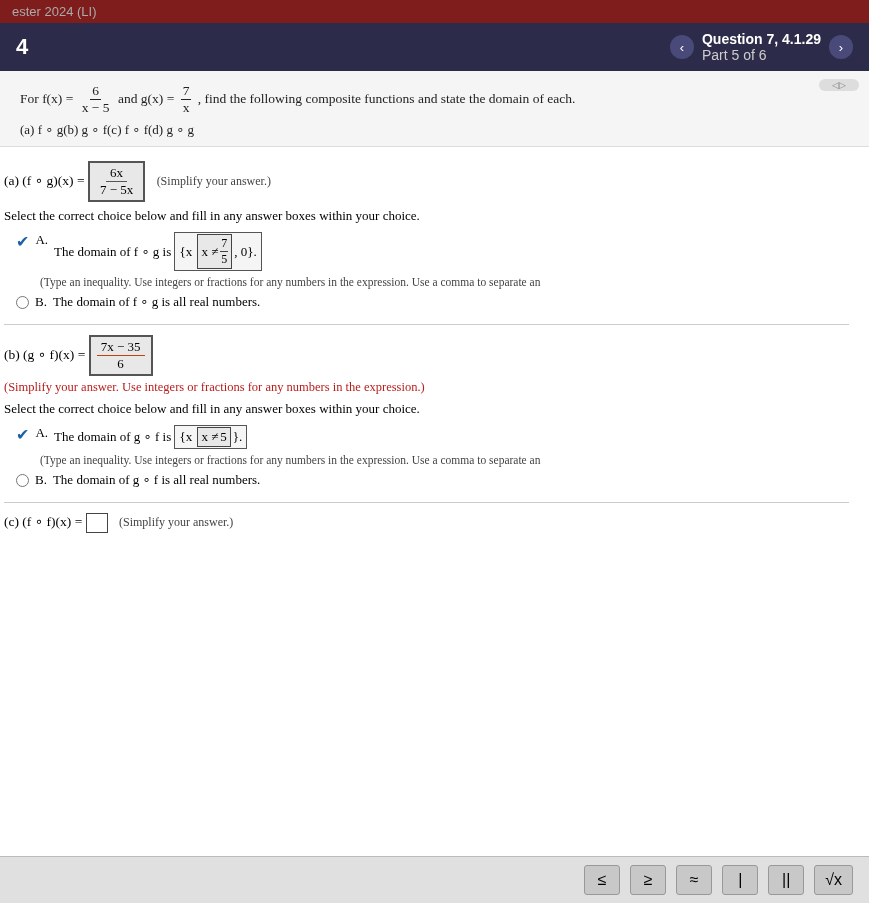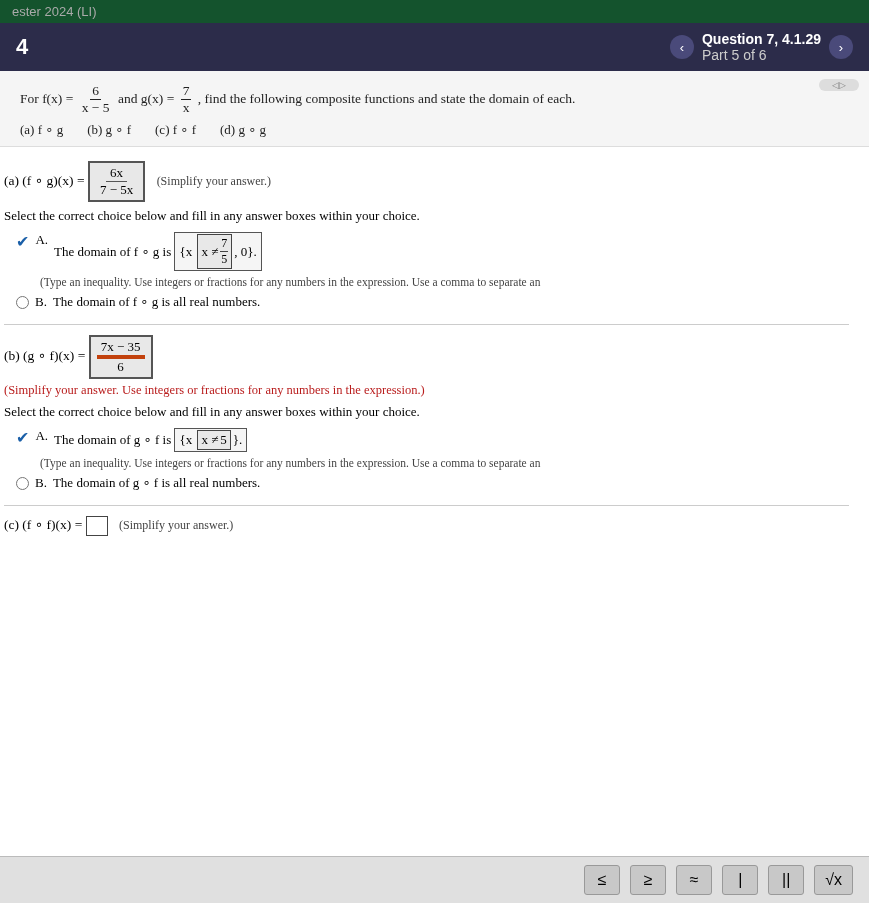--- a/index.html
+++ b/index.html
@@ -5,21 +5,21 @@
     * { box-sizing: border-box; margin: 0; padding: 0; }
     body {
       font-family: 'Times New Roman', Times, serif;
       background: #c8c8c8;
       width: 869px;
       min-height: 903px;
       display: flex;
       flex-direction: column;
     }
     .top-bar {
-      background: #14532d;
+      background: #7f1d1d;
       color: #aaa;
       font-size: 13px;
       padding: 4px 12px;
       font-family: Arial, sans-serif;
     }
     .question-header {
       background: #2c2c4a;
       display: flex;
       align-items: center;
       padding: 8px 16px;
@@ -69,21 +69,20 @@
     .problem-statement {
       background: #f5f5f5;
       border-bottom: 1px solid #ddd;
       padding: 12px 20px 8px 20px;
       font-size: 13.5px;
       color: #222;
       position: relative;
     }
     .problem-parts {
       display: flex;
-      gap: 24px;
       margin-top: 6px;
       font-size: 13px;
     }
     .answer-box-frac {
       display: inline-flex;
       flex-direction: column;
       align-items: center;
       border: 2px solid #555;
       background: #e8e8e8;
       padding: 2px 6px;
@@ -263,21 +262,21 @@
         </div>
       </div>
     </div>
 
     <hr class="separator">
 
     <div class="section">
       <div class="section-label">
         <span>(b) (g ∘ f)(x) =</span>
         <span class="answer-box-frac">
-          <span style="border-bottom:4px solid #c2410c;padding:0 4px;">7x − 35</span>
+          <span style="border-bottom:1px solid #c2410c;padding:0 4px;">7x − 35</span>
           <span style="padding:0 4px;">6</span>
         </span>
       </div>
       <div style="margin-top:4px;font-size:12.5px;color:#b91c1c;">(Simplify your answer. Use integers or fractions for any numbers in the expression.)</div>
       <div style="margin-top:6px;font-size:13px;">Select the correct choice below and fill in any answer boxes within your choice.</div>
       <div style="margin-top:8px;">
 
         <div class="choice-row">
           <span class="blue-check">✔</span>
           <span>A.</span>

